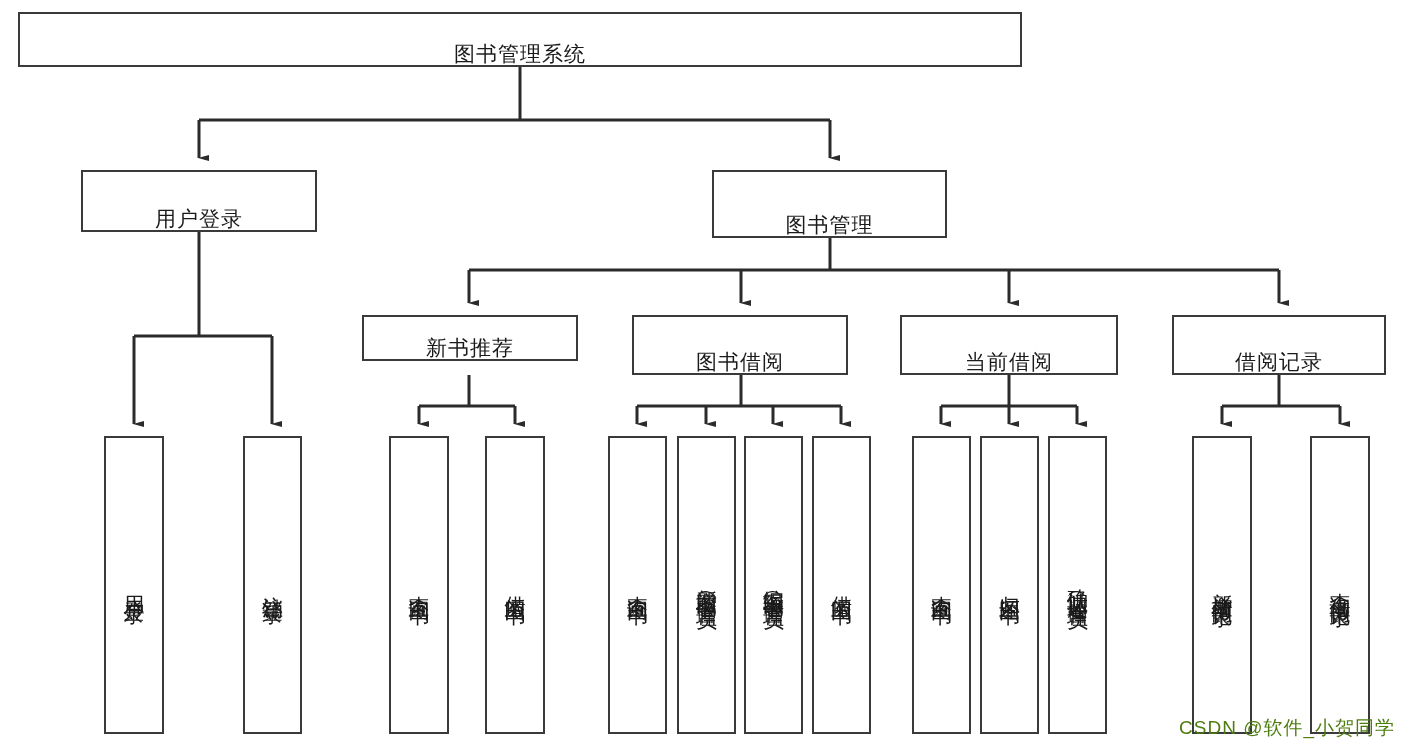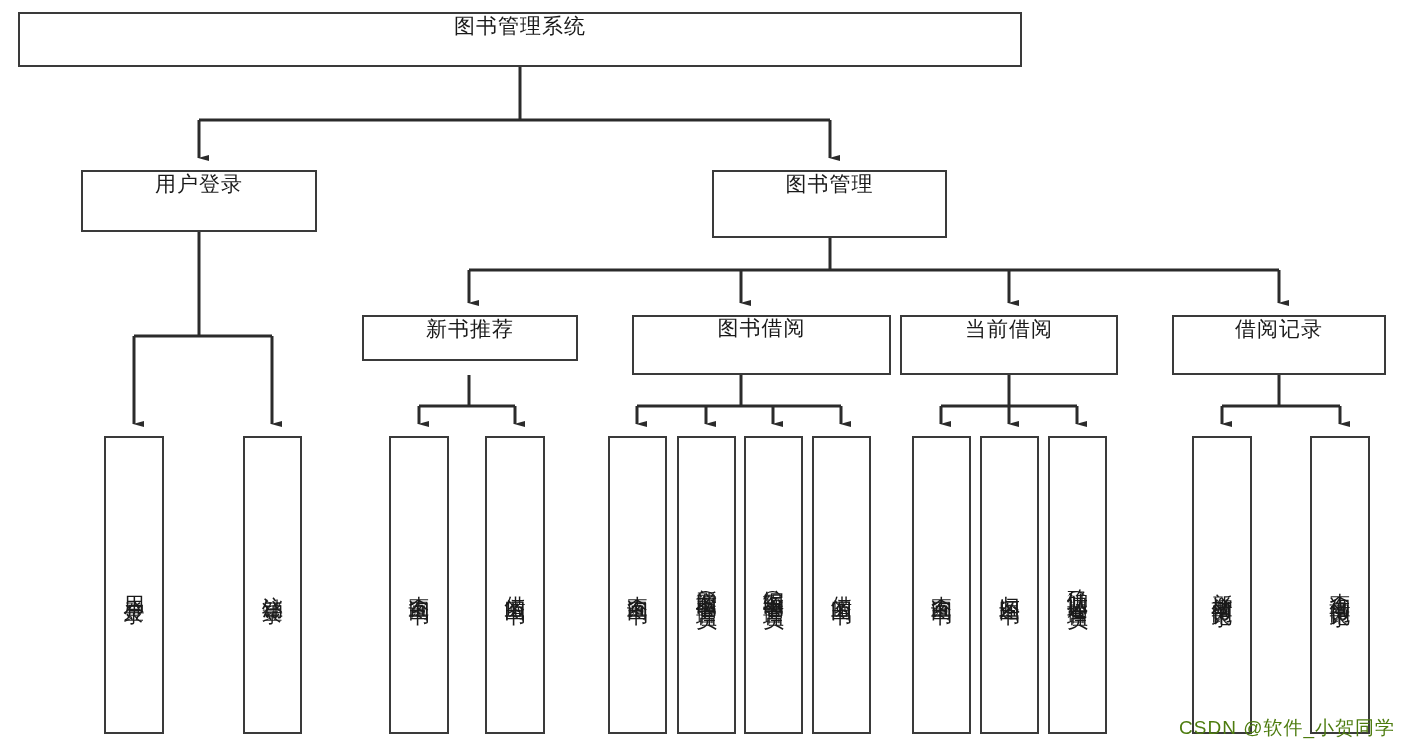--- a/index.html
+++ b/index.html
@@ -25,21 +25,21 @@
     width: 1405px;
     height: 747px;
     pointer-events: none;
   }
   .node {
     position: absolute;
     box-sizing: border-box;
     background: #ffffff;
     border: 2px solid #3a3a3a;
     display: flex;
-    align-items: flex-start;
+    align-items: flex-end;
     justify-content: center;
     color: #1a1a1a;
   }
   .node.horizontal {
     font-size: 21px;
     letter-spacing: 1px;
     line-height: 1.1;
   }
   .node.vertical {
     writing-mode: vertical-rl;
@@ -133,21 +133,21 @@
   <div class="node horizontal" style="left:81px; top:170px; width:236px; height:62px;">
     <span class="node-label">用户登录</span>
   </div>
   <div class="node horizontal" style="left:712px; top:170px; width:235px; height:68px;">
     <span class="node-label">图书管理</span>
   </div>
 
   <div class="node horizontal" style="left:362px; top:315px; width:216px; height:46px;">
     <span class="node-label">新书推荐</span>
   </div>
-  <div class="node horizontal" style="left:632px; top:315px; width:259px; height:60px;font-family:Liberation Serif, serif;">
+  <div class="node horizontal" style="left:632px; top:315px; width:216px; height:60px;">
     <span class="node-label">图书借阅</span>
   </div>
   <div class="node horizontal" style="left:1172px; top:315px; width:214px; height:60px;">
     <span class="node-label">借阅记录</span>
   </div>
   <div class="node horizontal" style="left:900px; top:315px; width:218px; height:60px;">
     <span class="node-label">当前借阅</span>
   </div>
 
   <div class="node vertical" style="left:104px; top:436px; width:60px; height:298px;">

